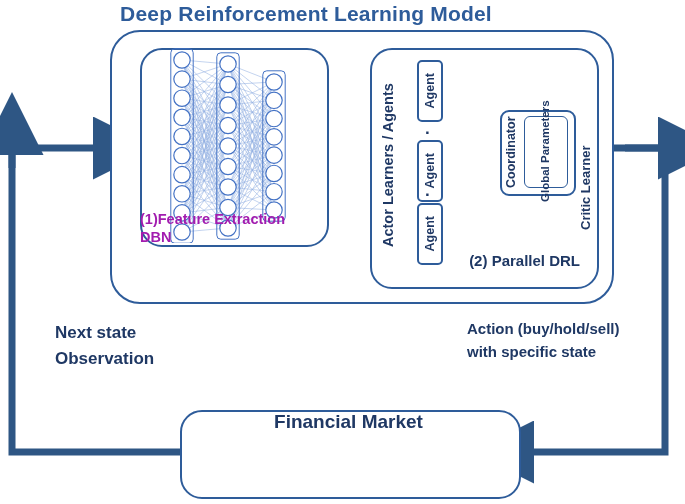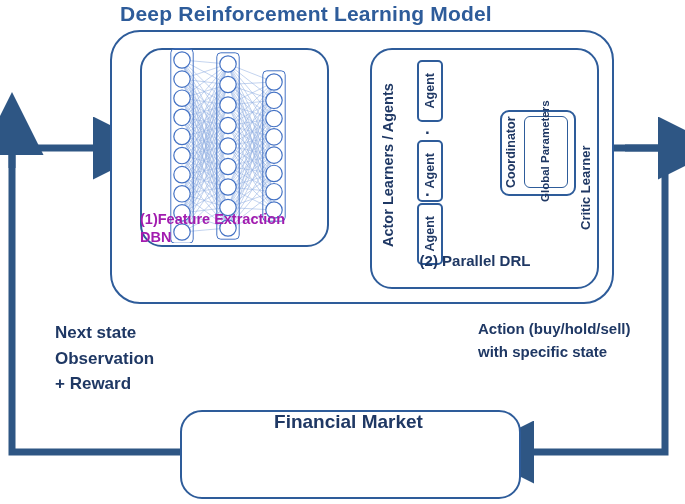--- a/index.html
+++ b/index.html
@@ -10,21 +10,21 @@
   #title{left:0;top:2px;width:612px;text-align:center;
          font-size:21px;font-weight:bold;color:#2E5C9A;letter-spacing:.2px;}
   #outer-box{left:110px;top:30px;width:500px;height:270px;
              border:2px solid #2E5C9A;border-radius:30px;background:#fff;}
   #dbn-box{left:140px;top:48px;width:185px;height:195px;
            border:2px solid #2E5C9A;border-radius:22px;background:#fff;}
   #dbn-caption{left:140px;top:210px;width:185px;text-align:left;
                font-size:14.5px;font-weight:bold;line-height:1.25;color:#a21caf;}
   #drl-box{left:370px;top:48px;width:225px;height:237px;
            border:2px solid #2E5C9A;border-radius:22px;background:#fff;}
-  #drl-caption{left:370px;top:252px;width:210px;text-align:center;
+  #drl-caption{left:370px;top:252px;width:210px;text-align:right;
                font-size:15px;font-weight:bold;color:#1F3864;}
   .vlabel{writing-mode:vertical-rl;transform:rotate(180deg);
           font-weight:bold;color:#1F3864;white-space:nowrap;}
   #actor-label{left:380px;top:62px;height:185px;font-size:14.5px;
                display:flex;align-items:center;}
   #critic-label{left:578px;top:110px;height:120px;font-size:13px;
                 display:flex;align-items:center;}
   .agent-box{width:22px;height:58px;border:2px solid #2E5C9A;border-radius:5px;
              background:#fff;display:flex;align-items:center;justify-content:center;}
   .agent-box .vlabel{font-size:12.5px;}
@@ -37,21 +37,21 @@
   #gp-label{left:526px;top:118px;height:66px;width:38px;font-size:11.5px;
             display:flex;align-items:center;justify-content:center;line-height:1.05;}
   .dots{color:#1F3864;font-size:17px;font-weight:bold;line-height:1;}
   #market-box{left:180px;top:410px;width:337px;height:85px;
               border:2px solid #2E5C9A;border-radius:22px;background:#fff;}
   #market-label{left:180px;top:411px;width:337px;text-align:center;
                 font-size:19px;font-weight:bold;color:#1F3864;}
   #left-text{left:55px;top:320px;font-size:17px;font-weight:bold;
              line-height:1.5;color:#1F3864;}
   #right-text{left:467px;top:318px;font-size:15px;font-weight:bold;
-              line-height:1.5;color:#1F3864;margin-left:11px;}
+              line-height:1.5;color:#1F3864;}
   svg.layer{position:absolute;left:0;top:0;width:685px;height:504px;
             pointer-events:none;}
   #netsvg{position:absolute;left:140px;top:48px;width:185px;height:195px;}
 </style>
 </head>
 <body>
 
 <div class="abs" id="title">Deep Reinforcement Learning Model</div>
 
 <svg class="layer">
@@ -334,21 +334,20 @@
 <div class="abs" id="coord-box"></div>
 <div class="abs vlabel" id="coord-label">Coordinator</div>
 <div class="abs" id="gp-box"></div>
 <div class="abs vlabel" id="gp-label">Global Parameters</div>
 
 <div class="abs" id="drl-caption">(2) Parallel DRL</div>
 
 <div class="abs" id="left-text">
   <div>Next state</div>
   <div>Observation</div>
-  <div>+  Reward</div>
 </div>
 <div class="abs" id="right-text">
   <div>Action (buy/hold/sell)</div>
   <div>with specific state</div>
 </div>
 
 <div class="abs" id="market-box"></div>
 <div class="abs" id="market-label">Financial Market</div>
 
 </body></html>

